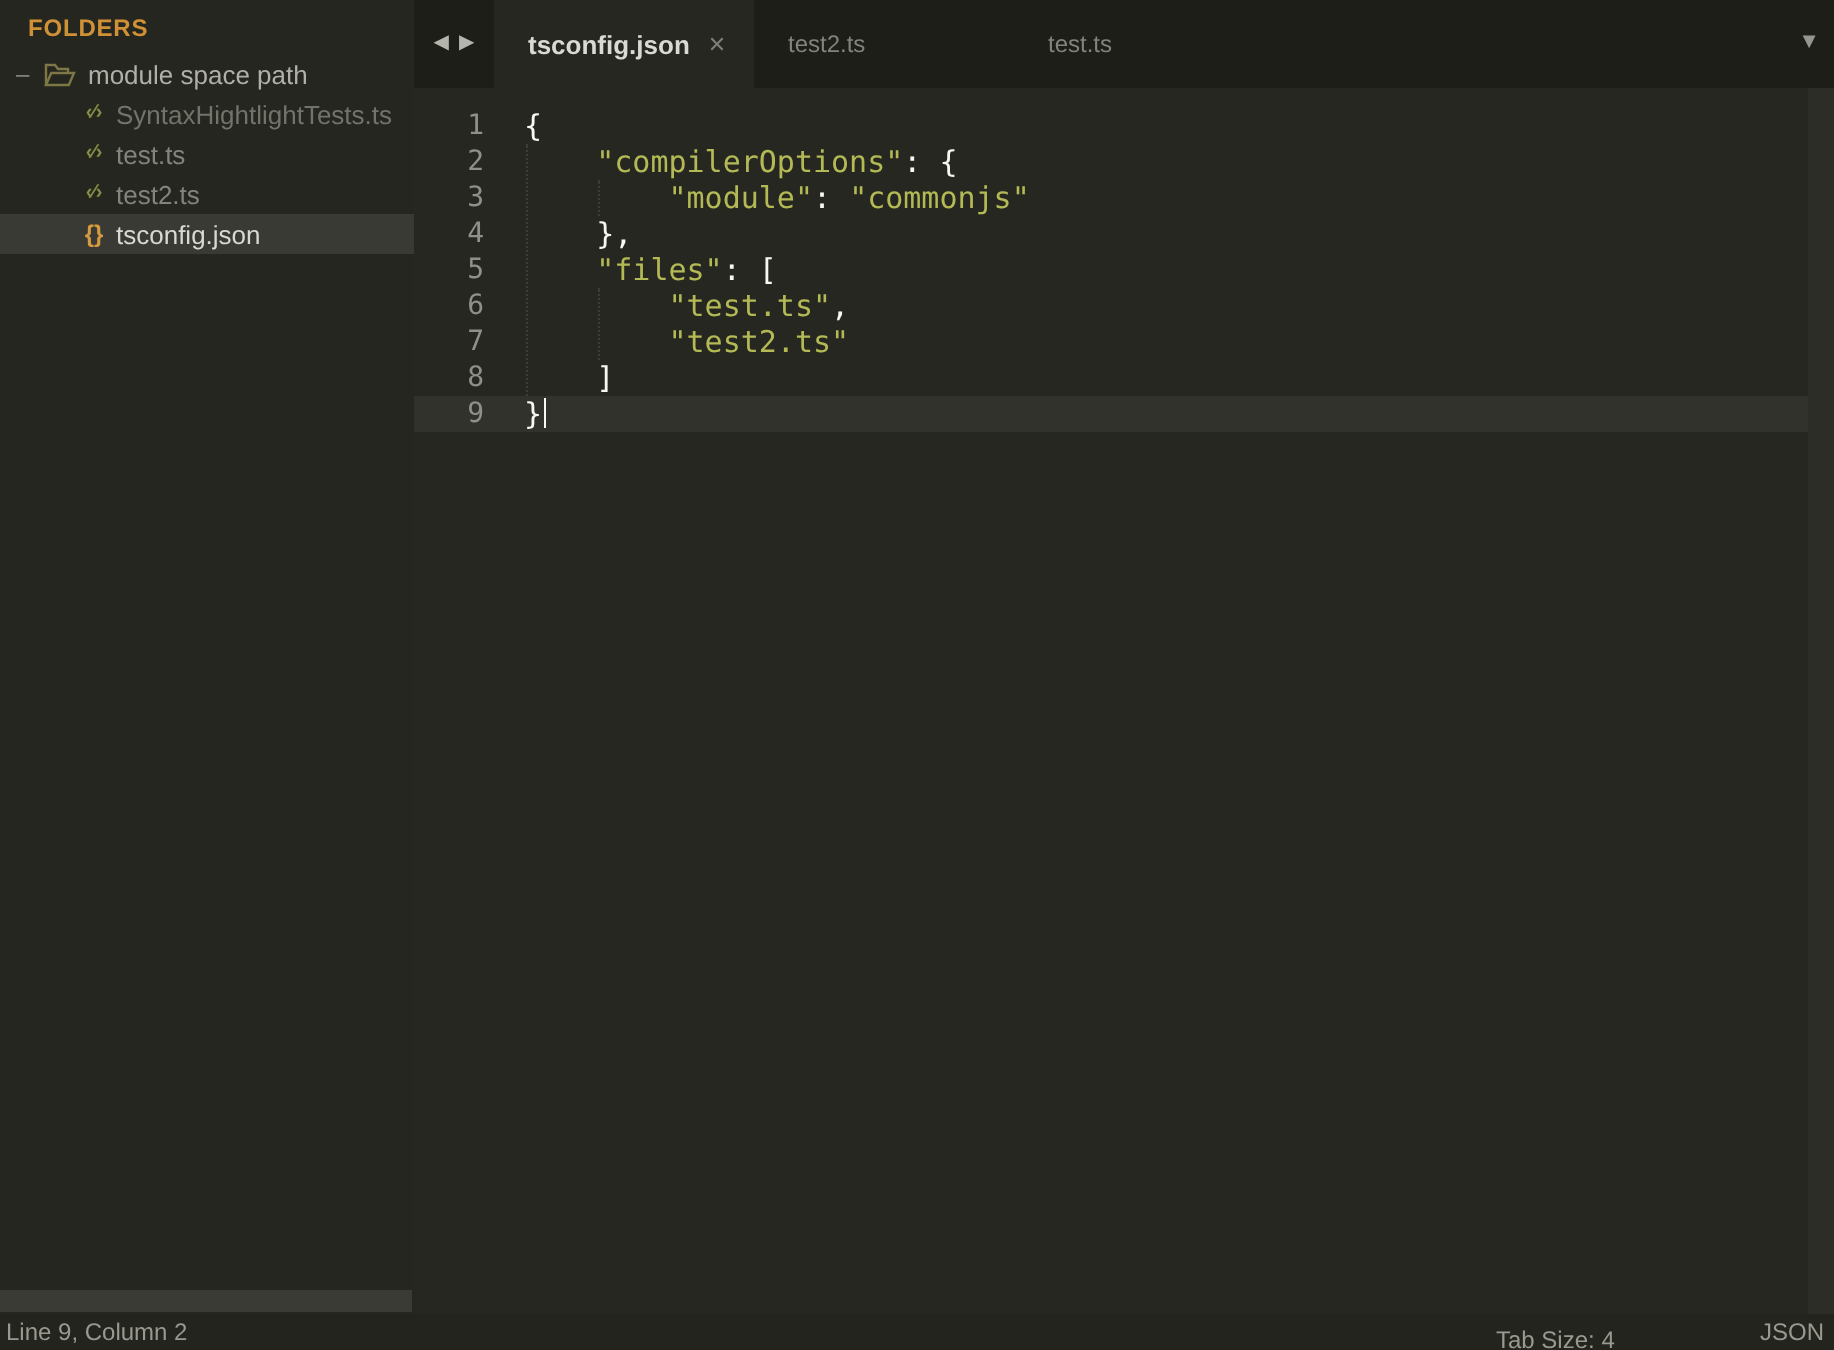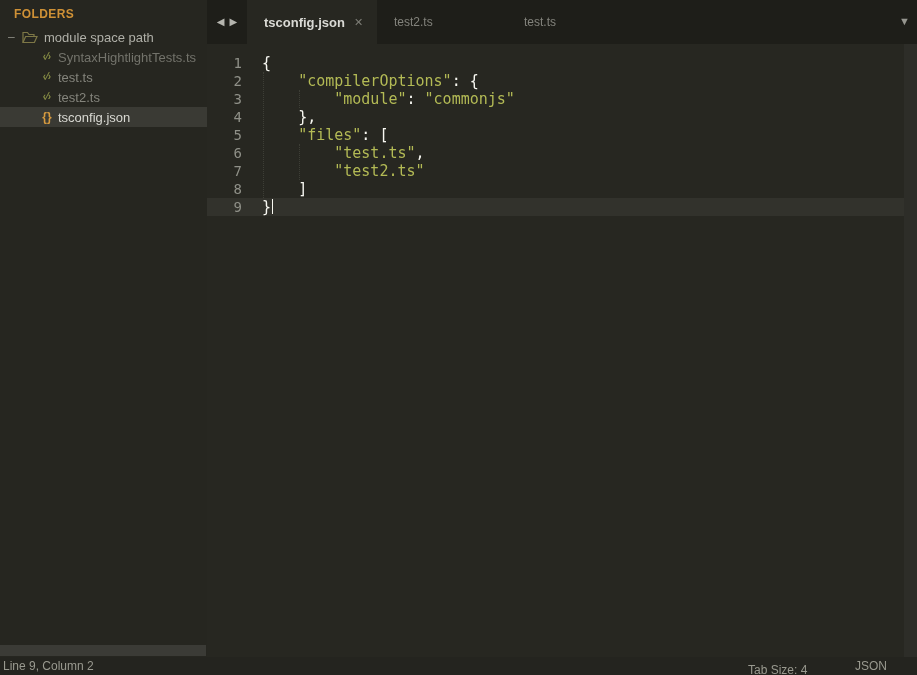--- a/index.html
+++ b/index.html
@@ -56,21 +56,21 @@
   .guide-1{left:56px;top:28px;height:126px;}
   .guide-2a{left:92px;top:46px;height:18px;}
   .guide-2b{left:92px;top:100px;height:36px;}
   .vscroll{position:absolute;right:0;top:0;bottom:0;width:13px;background:#2d2d28;}
 
   
   .statusbar{position:absolute;left:0;top:657px;width:917px;height:18px;background:#24241f;
        font-size:12px;color:#99998f;line-height:18px;}
   .sb-left{position:absolute;left:3px;top:0;}
   .sb-tabsize{position:absolute;left:748px;top:4px;cursor:pointer;}
-  .sb-syntax{position:absolute;left:855px;top:0;cursor:pointer;}
+  .sb-syntax{position:absolute;left:880px;top:0;cursor:pointer;}
 </style>
 </head>
 <body>
 
 <div class="app">
 
   <div class="sidebar">
     <div class="folders-header">FOLDERS</div>
     <div class="tree">
       <div class="tree-row folder-row">

